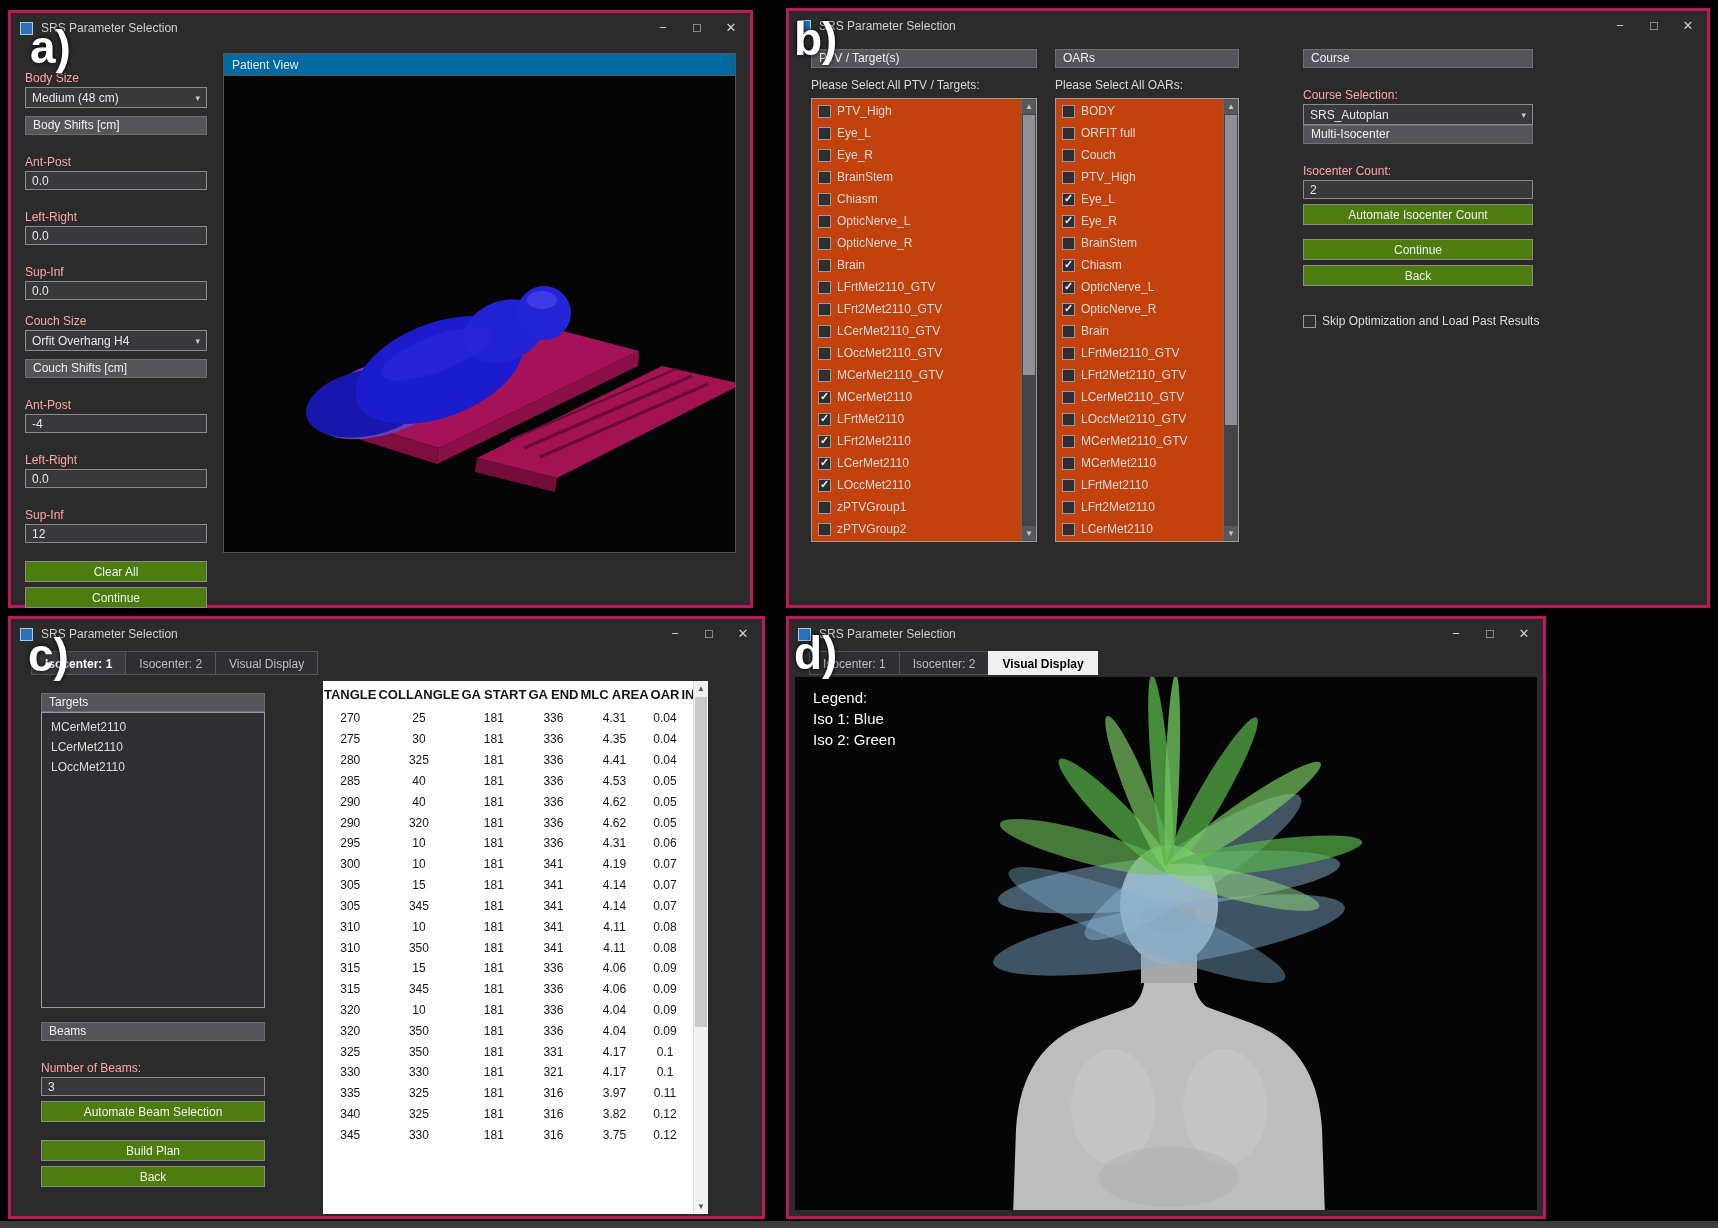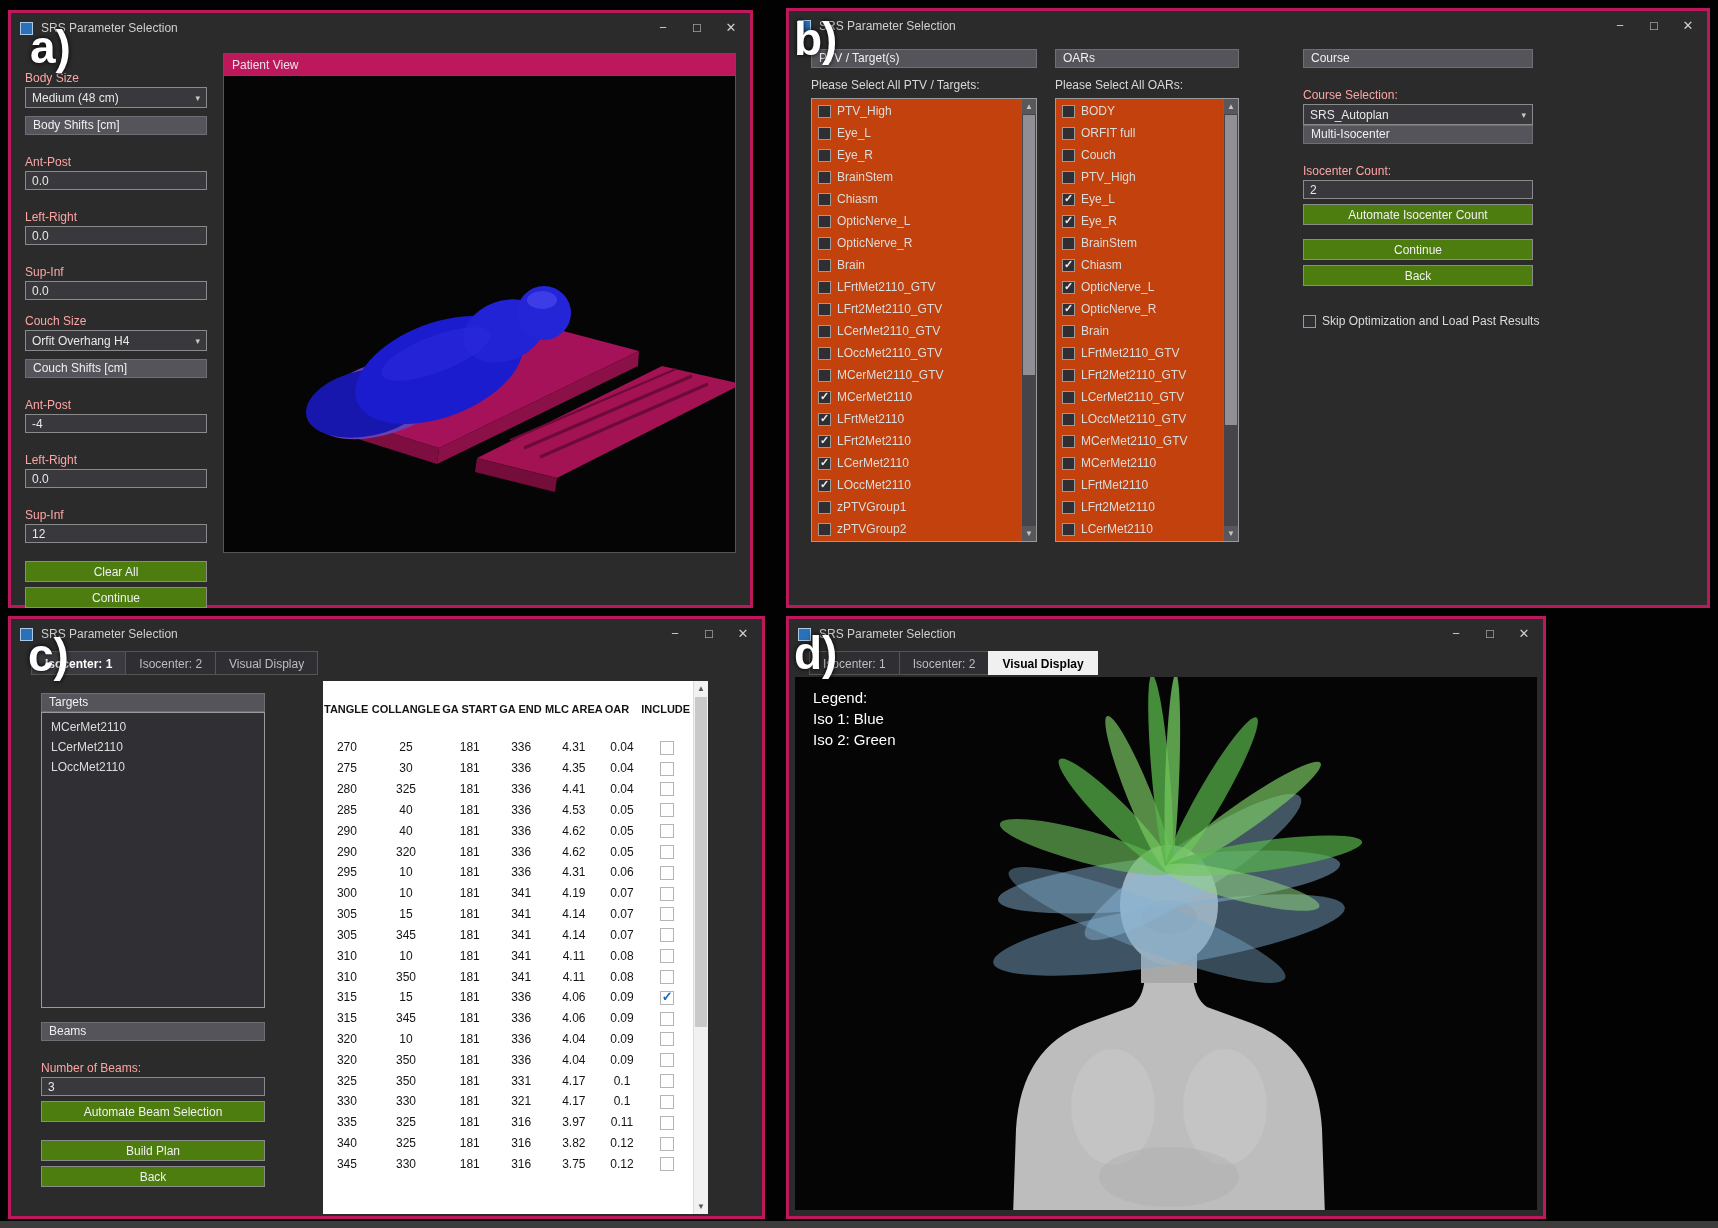--- a/index.html
+++ b/index.html
@@ -26,21 +26,21 @@
   .section-header { height:19px; background:#54545a; border:1px solid #6e6e74; color:#f0f0f0; font-size:12px;
                     line-height:17px; padding-left:7px; margin-top:8px; white-space:nowrap; overflow:hidden; }
   .btn { height:21px; background:#4d7c0f; border:1px solid #8a8a8a; color:#f0f0f0; font-size:12px;
          display:flex; align-items:center; justify-content:center; margin-top:5px; white-space:nowrap; }
   .mt-lg { margin-top:14px; }
   .btn-clear { margin-top:18px; }
 
   
   .sidebar-a { position:absolute; left:14px; top:38px; width:182px; }
   .patient-view { position:absolute; left:212px; top:40px; right:14px; bottom:52px; border:1px solid #555; }
-  .pv-header { height:22px; background:#be185d; color:#e6e6e6; font-size:12px; line-height:22px; padding-left:8px;
+  .pv-header { height:22px; background:#0369a1; color:#e6e6e6; font-size:12px; line-height:22px; padding-left:8px;
                border-bottom:1px solid #555; }
   .pv-content { position:absolute; top:22px; left:0; right:0; bottom:0; background:#050505; overflow:hidden; }
 
   
   .col { position:absolute; top:38px; }
   .col1 { left:22px; width:226px; }
   .col2 { left:266px; width:184px; }
   .col3 { left:514px; width:230px; bottom:14px; }
   .col .section-header { margin-top:0; }
   .instruction { font-size:12px; color:#d8d8d8; margin:10px 0 6px; white-space:nowrap; }
@@ -66,21 +66,21 @@
   .tabs-c .tab.on { color:#ffffff; font-weight:bold; background:#3a3a40; }
   .tabs-d .tab.on { color:#000000; font-weight:bold; background:#f0f0f0; border-color:#f0f0f0; }
 
   
   .c-left { position:absolute; left:30px; top:74px; width:224px; }
   .targets-list { border:1px solid #9a9a9a; height:296px; padding:4px 0; background:#303034; }
   .target-item { font-size:12px; color:#dcdcdc; padding:3px 9px; white-space:nowrap; }
   .table-wrap { position:absolute; left:312px; top:62px; width:385px; bottom:2px; background:#ffffff;
                 overflow:hidden; padding-right:15px; }
   .beam-table { width:100%; border-collapse:collapse; color:#141414; }
-  .beam-table th { font-size:11px; font-weight:bold; padding:22px 1px; text-align:left; white-space:nowrap; }
+  .beam-table th { font-size:13px; font-weight:bold; padding:6px 1px; text-align:left; white-space:nowrap; }
   .beam-table td { font-size:12px; padding:3px 1px; text-align:center; }
   .beam-table th:nth-child(1){width:48px} .beam-table th:nth-child(2){width:66px}
   .beam-table th:nth-child(3){width:56px} .beam-table th:nth-child(4){width:46px}
   .beam-table th:nth-child(5){width:58px} .beam-table th:nth-child(6){width:38px}
   .beam-table th:nth-child(7){width:53px}
   .inc-box { display:inline-block; width:14px; height:14px; border:1px solid #b4b4b4; background:#fefefe;
              position:relative; vertical-align:middle; }
   .inc-box.on::after { content:"\2713"; position:absolute; left:1px; top:-3px; color:#1669c9; font-weight:bold; font-size:13px; }
   .vscroll.light { background:#f1f1f1; border-left:1px solid #dcdcdc; }
   .vscroll.light .vs-arrow { background:#f1f1f1; color:#555; }

